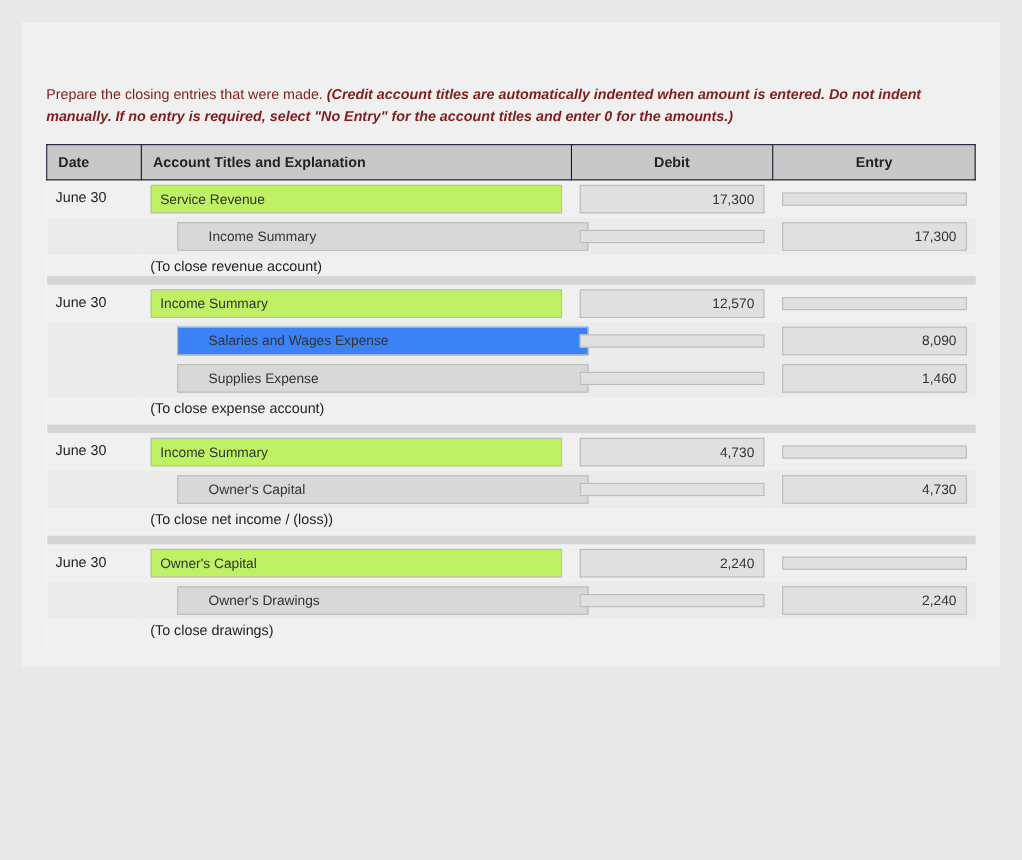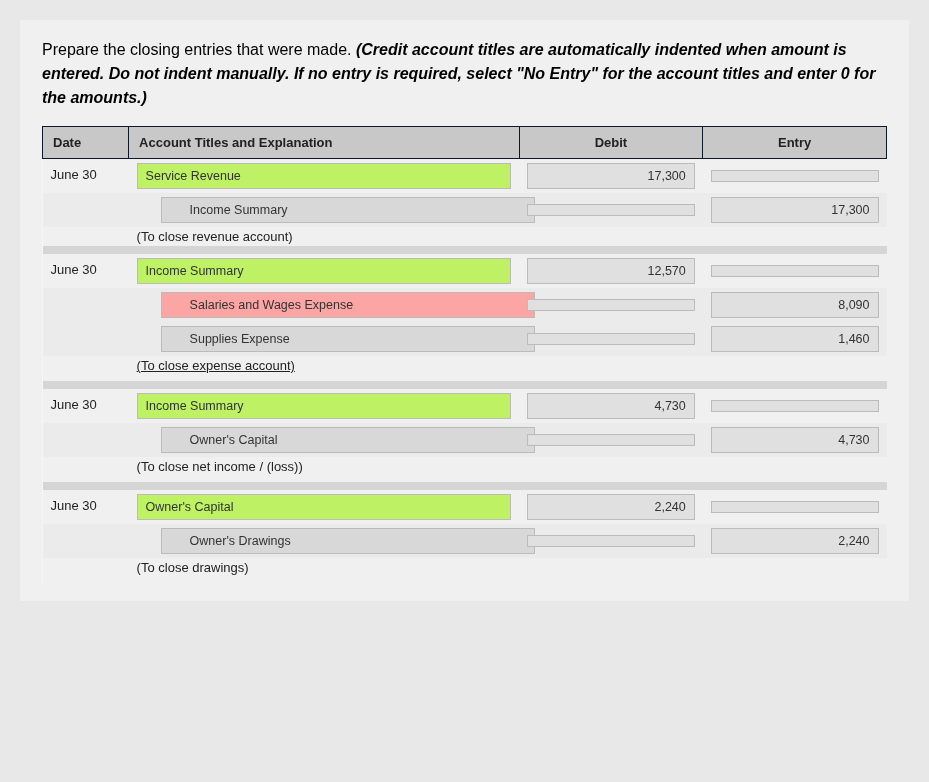--- a/index.html
+++ b/index.html
@@ -10,24 +10,25 @@
       padding: 20px;
       color: #222;
     }
     .container {
       background: #f0f0f0;
       padding: 18px 22px 18px 22px;
       max-width: 900px;
       margin: 0 auto;
     }
     .instructions {
-      font-size: 16px;
+      font-size: 13px;
       line-height: 1.5;
       margin-bottom: 16px;
-      color: #000000;
+      color: #7f1d1d;
+      margin-top: 38px;
     }
     .instructions em {
       font-style: italic;
       font-weight: bold;
     }
     table {
       width: 100%;
       border-collapse: collapse;
       background: #f5f5f5;
     }
@@ -151,42 +152,42 @@
           <td class="debit-cell">
             <div class="amount-input">12,570</div>
           </td>
           <td class="credit-cell">
             <div class="amount-input"></div>
           </td>
         </tr>
         <tr style="background: rgb(235, 235, 235);">
           <td class="date-cell"></td>
           <td class="account-cell">
-            <div class="account-input indented-account" style="margin-left: 24px; background: #fca5a5;">Salaries and Wages Expense</div>
+            <div class="account-input indented-account" style="margin-left: 24px; background: #3b82f6;">Salaries and Wages Expense</div>
           </td>
           <td class="debit-cell">
             <div class="amount-input"></div>
           </td>
           <td class="credit-cell">
             <div class="amount-input">8,090</div>
           </td>
         </tr>
         <tr style="background: rgb(235, 235, 235);">
           <td class="date-cell"></td>
           <td class="account-cell">
             <div class="account-input indented-account" style="margin-left: 24px; background: rgb(216, 216, 216);">Supplies Expense</div>
           </td>
           <td class="debit-cell">
             <div class="amount-input"></div>
           </td>
           <td class="credit-cell">
             <div class="amount-input">1,460</div>
           </td>
         </tr>
-        <tr class="note-row" style="background: rgb(240, 240, 240); text-decoration: underline;">
+        <tr class="note-row" style="background: rgb(240, 240, 240);">
           <td></td>
           <td colspan="3" style="padding-left: 8px; padding-bottom: 8px; padding-top: 2px;">(To close expense account)</td>
         </tr>
         <tr class="separator-row">
           <td colspan="4" style="height: 4px; background: rgb(213, 213, 213);"></td>
         </tr>
         <tr style="background: rgb(240, 240, 240);">
           <td class="date-cell">June 30</td>
           <td class="account-cell">
             <div class="account-input">Income Summary</div>

